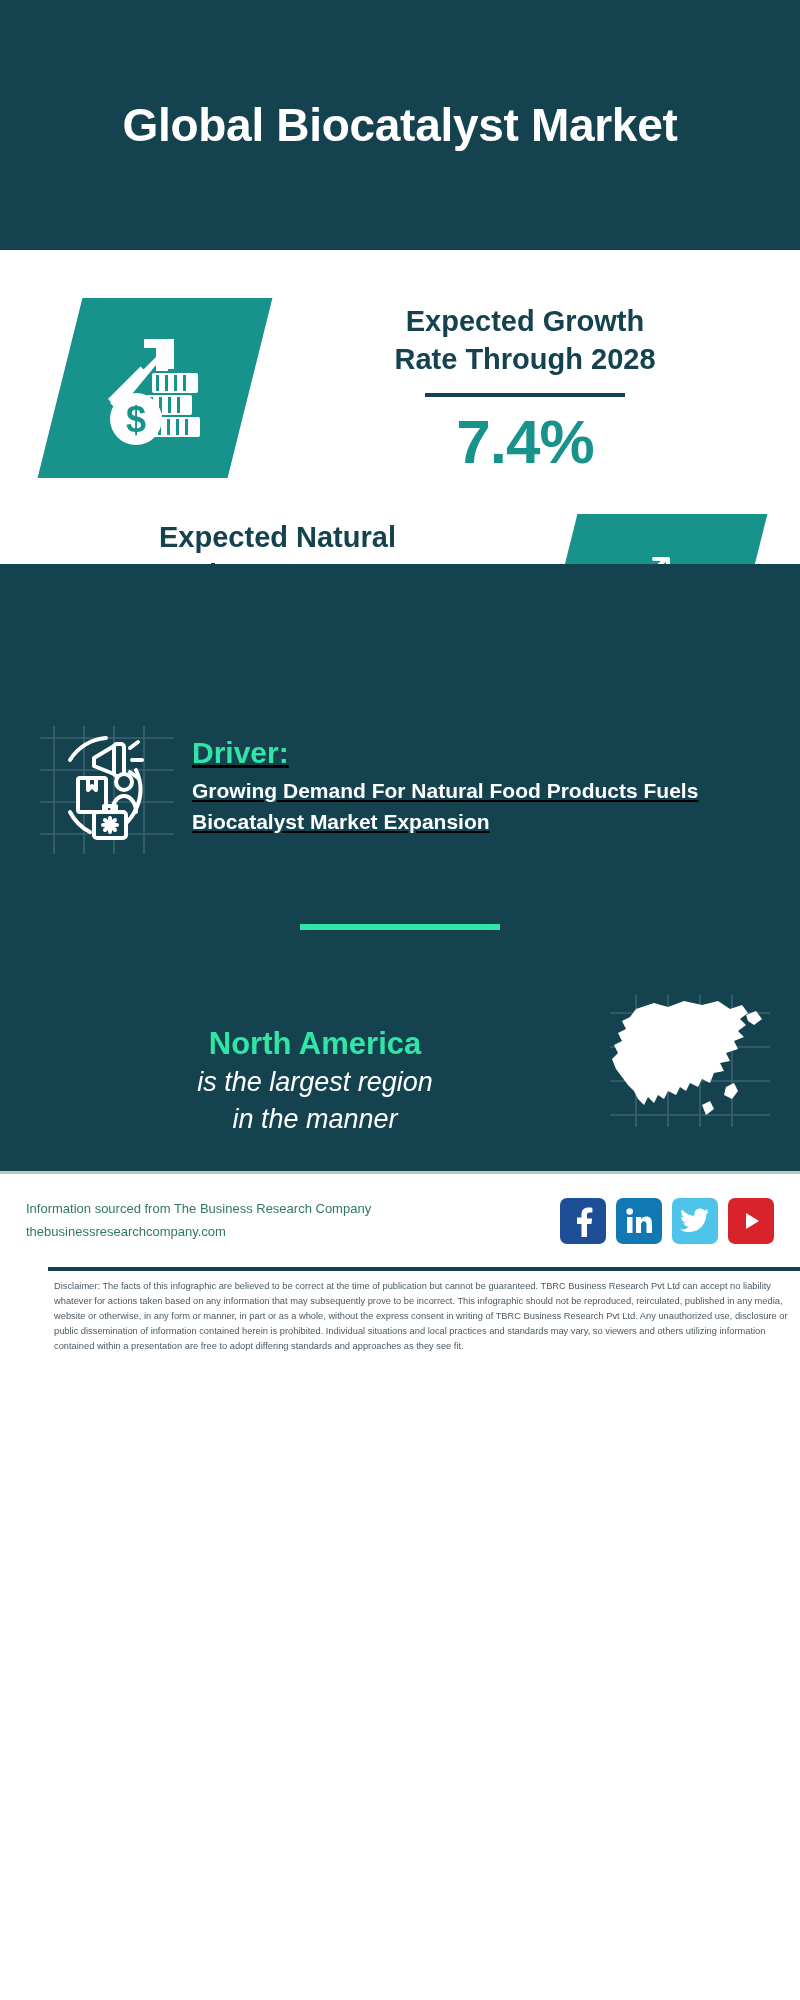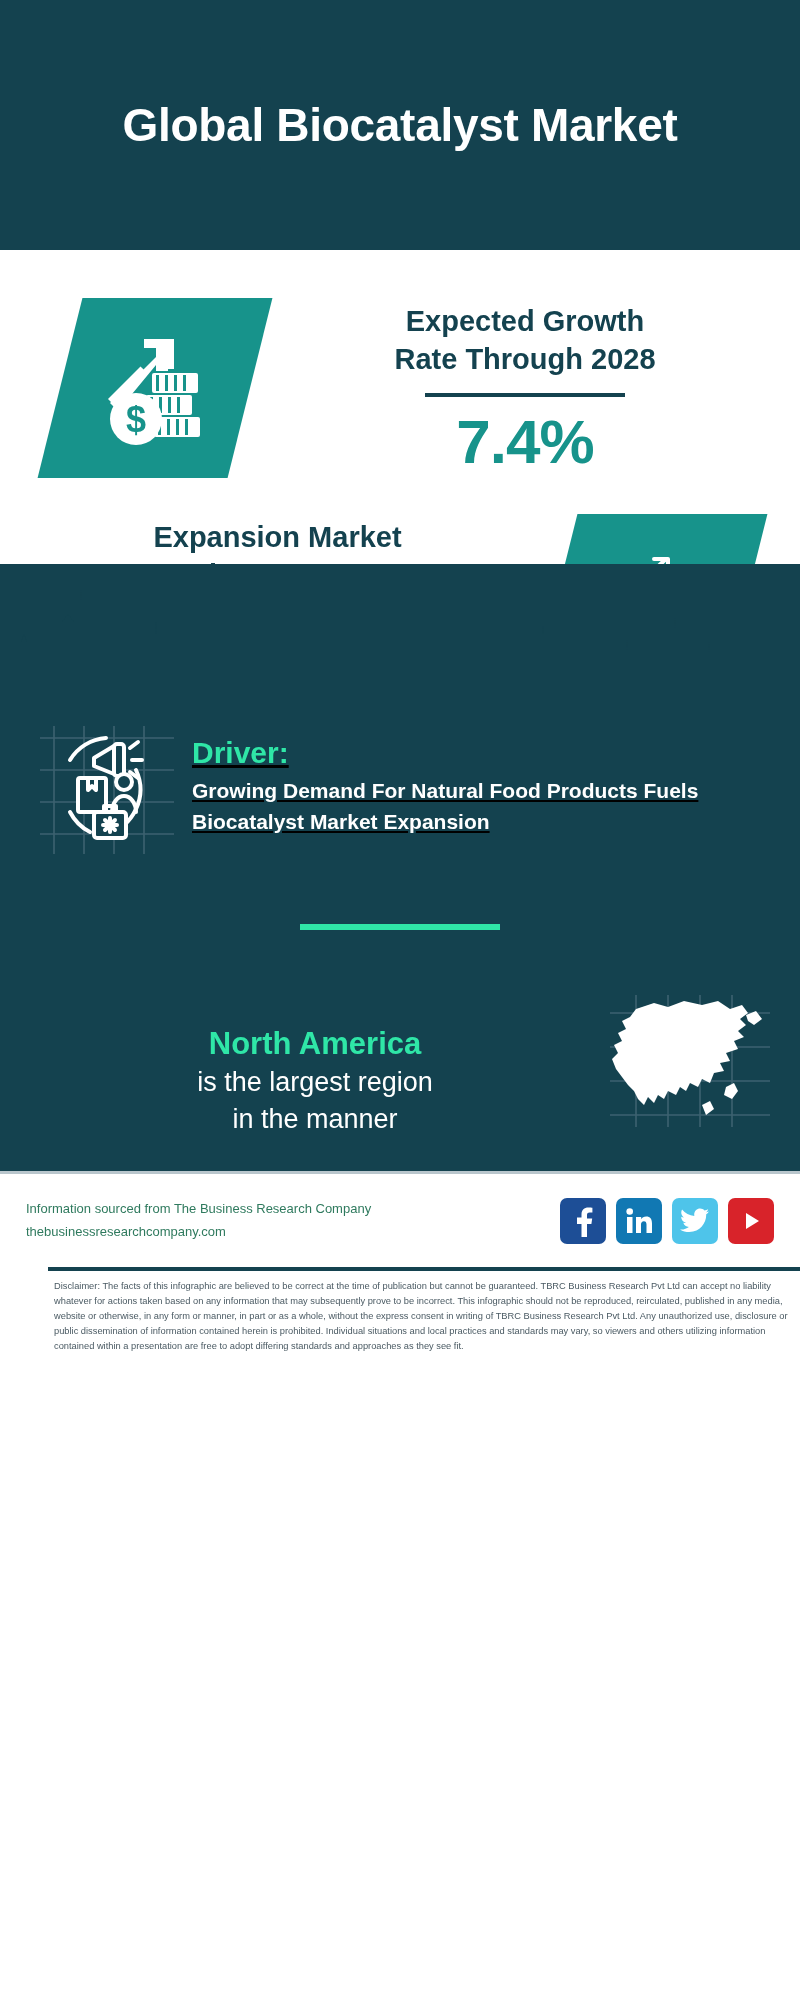--- a/index.html
+++ b/index.html
@@ -143,20 +143,21 @@
     font-size: 31px;
     font-weight: bold;
     line-height: 1.3;
     margin-top: 36px;
   }
   .region-sub {
     color: #ffffff;
     font-size: 27px;
     line-height: 1.35;
     font-weight: normal;
+    font-style: italic;
   }
   .region-map { flex: 0 0 auto; margin-right: 16px; }
 
   
   .footer-bar {
     background: #ffffff;
     height: 96px;
     display: flex;
     align-items: center;
     padding: 0 26px;
@@ -242,21 +243,21 @@
     <div class="stat-text">
       <div class="stat-label">Expected Growth</div>
       <div class="stat-label">Rate Through 2028</div>
       <div class="stat-rule"></div>
       <div class="stat-value">7.4%</div>
     </div>
   </div>
 
   <div class="stat-row row-size">
     <div class="stat-text">
-      <div class="stat-label">Expansion Market</div>
+      <div class="stat-label">Expected Natural</div>
       <div class="stat-label">Size By 2028</div>
       <div class="stat-rule"></div>
       <div class="stat-value">$0.75 Bn</div>
     </div>
     <div class="badge-wrap-right">
       <div class="para-badge">
         <span class="ico">
           <svg width="120" height="110" viewBox="0 0 120 110">
             <g fill="none" stroke="#ffffff" stroke-width="4" stroke-linecap="round" stroke-linejoin="round">
 

